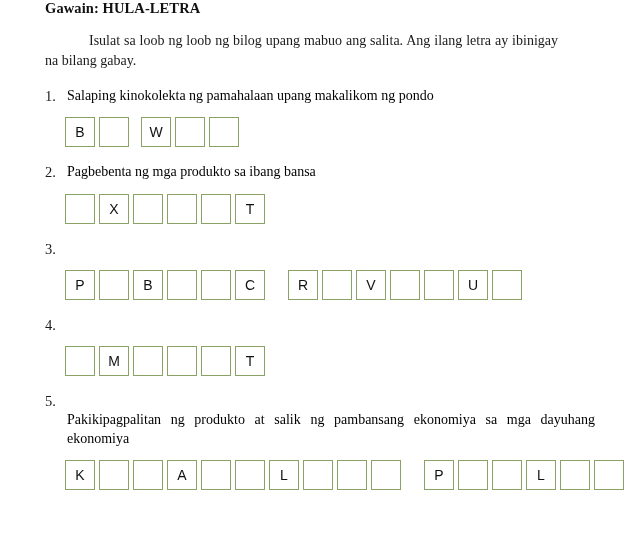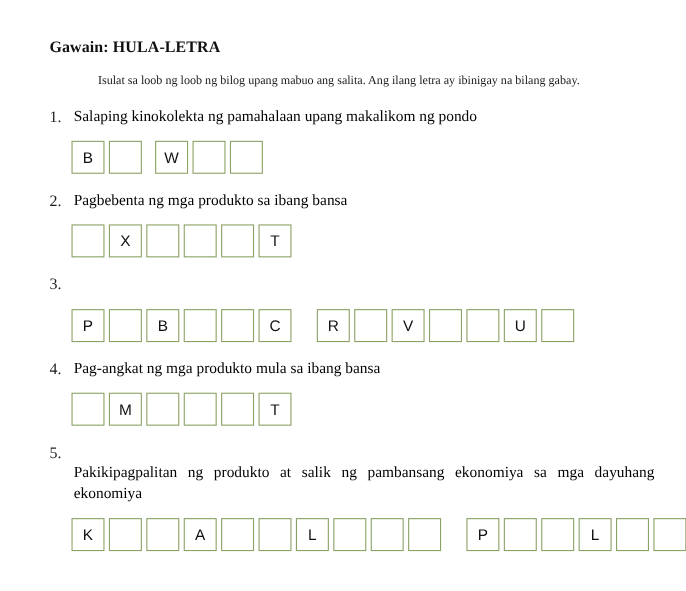--- a/index.html
+++ b/index.html
@@ -12,32 +12,32 @@
     background: #ffffff;
     font-family: "Liberation Serif", "DejaVu Serif", serif;
     color: #1a1a1a;
     overflow: hidden;
   }
   .page {
     position: relative;
     width: 624px;
     height: 537px;
     box-sizing: border-box;
-    padding: 35px 22px 0 45px;
+    padding: 0 22px 0 45px;
   }
   .worksheet-title {
     font-family: "Liberation Serif", "DejaVu Serif", serif;
     font-weight: bold;
     font-size: 14.5px;
     letter-spacing: 0.1px;
     margin: 0 0 14px 0;
     color: #111111;
   }
   .instructions {
-    font-size: 11px;
+    font-size: 14px;
     line-height: 1.42;
     text-indent: 44px;
     text-align: justify;
     margin: 0 22px 0 0;
     padding-right: 22px;
     color: #1a1a1a;
   }
   .items {
     margin: 0;
     padding: 0;
@@ -168,21 +168,20 @@
             <div class="letter-box"></div>
             <div class="letter-box"></div>
             <div class="letter-box">U</div>
             <div class="letter-box"></div>
           </div>
         </div>
       </li>
       <li class="item">
         <div class="item-line">
           <span class="item-number">4.</span>
-          <span class="item-text">Pag-angkat ng mga produkto mula sa ibang bansa</span>
         </div>
         <div class="boxes-row">
           <div class="box-group">
             <div class="letter-box"></div>
             <div class="letter-box">M</div>
             <div class="letter-box"></div>
             <div class="letter-box"></div>
             <div class="letter-box"></div>
             <div class="letter-box">T</div>
           </div>

